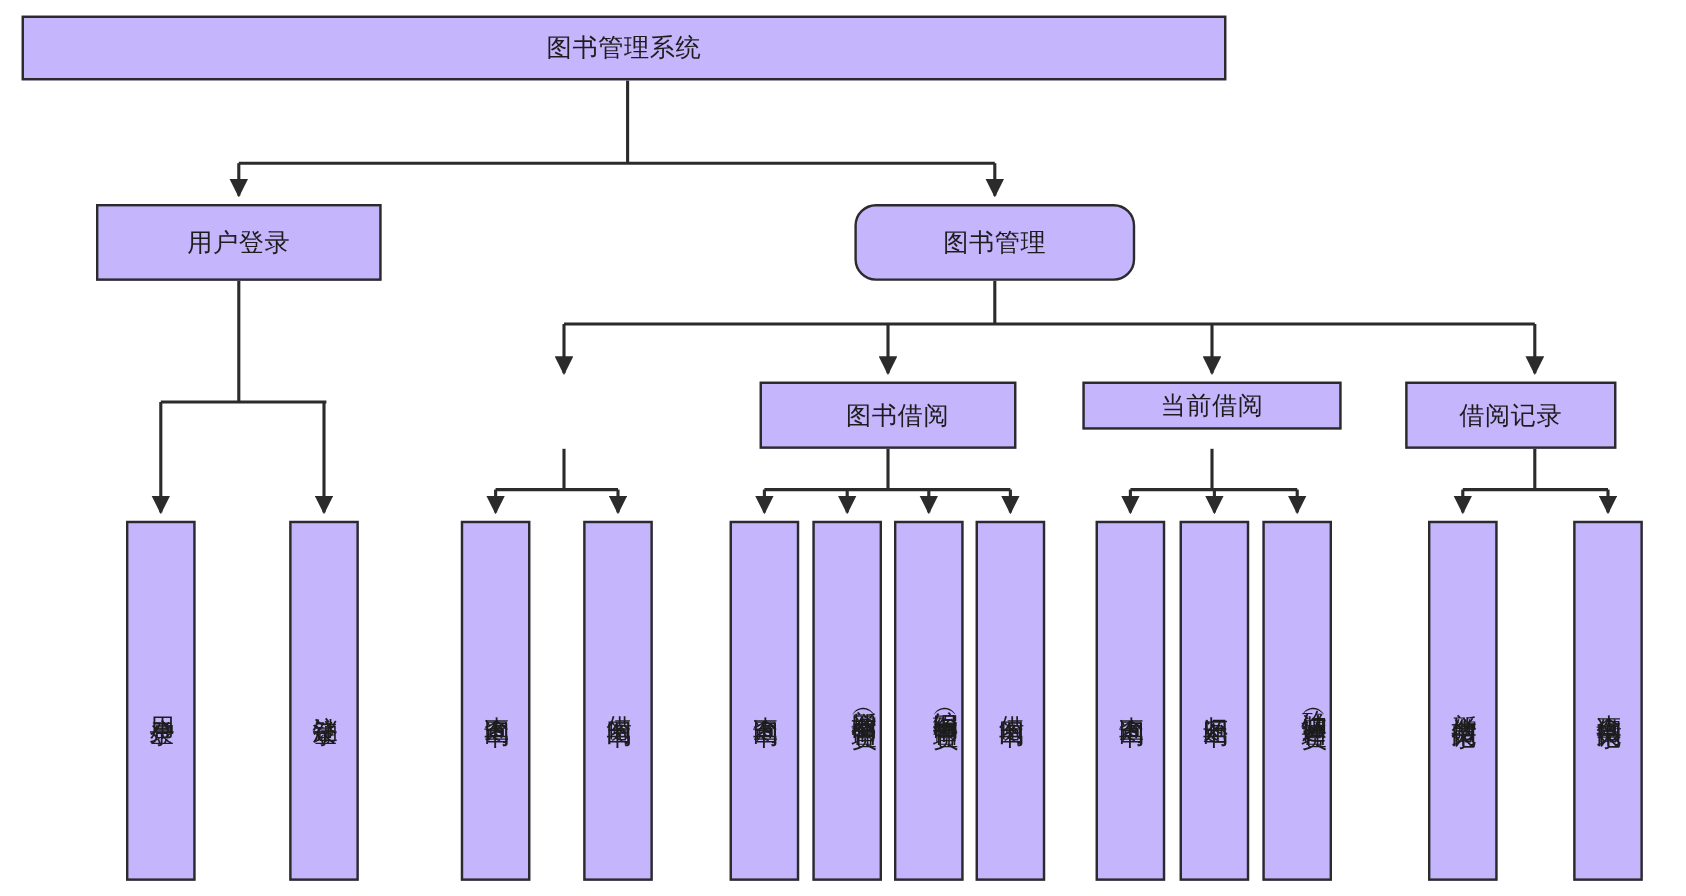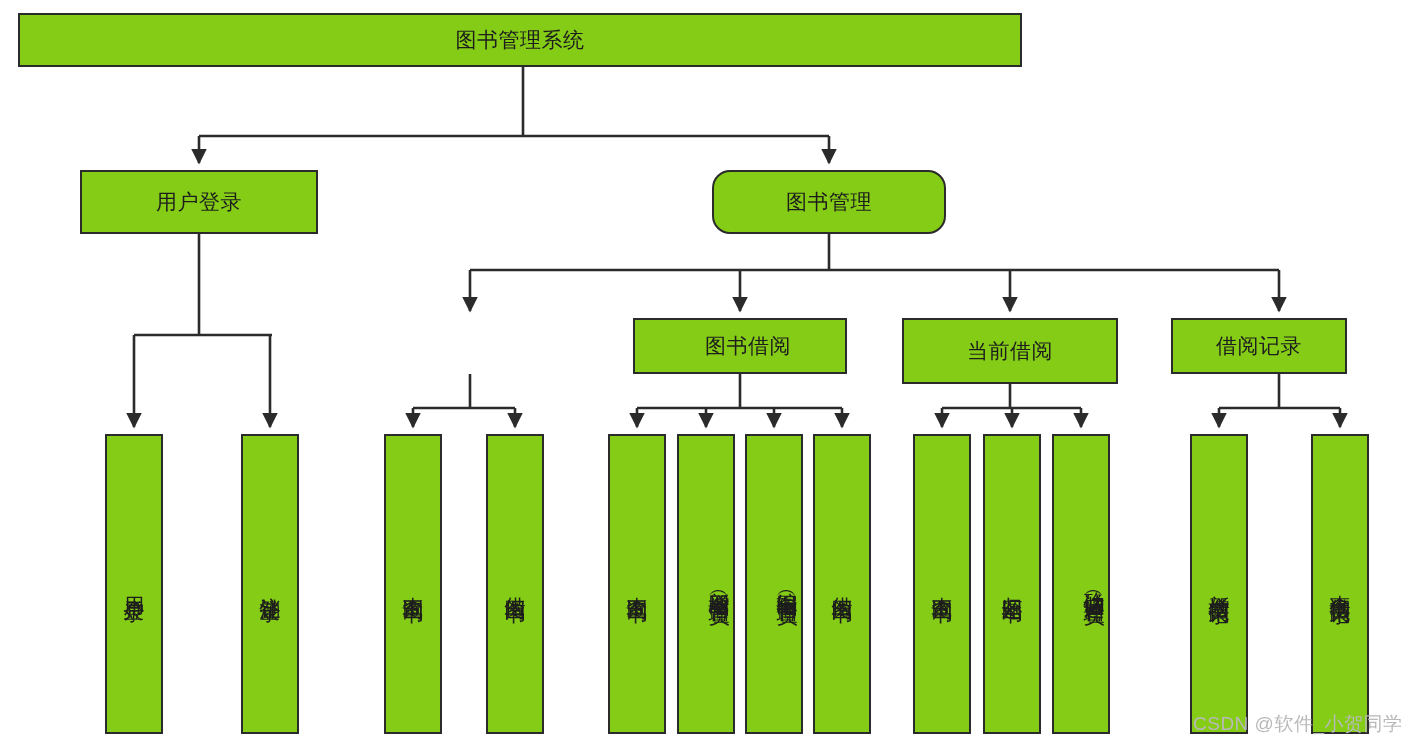--- a/index.html
+++ b/index.html
@@ -21,21 +21,21 @@
     position: absolute;
     left: 0;
     top: 0;
     width: 1405px;
     height: 747px;
   }
   .node {
     position: absolute;
     box-sizing: border-box;
     border: 2.5px solid #2b2b2b;
-    background: #84cc16;
+    background: #c4b5fd;
     color: #1d1d1d;
     display: flex;
     align-items: center;
     justify-content: center;
     text-align: center;
   }
   .node.h-node {
     font-size: 21px;
     letter-spacing: 0.5px;
   }
@@ -115,31 +115,30 @@
       <path d="M 1340 408 L 1340 427" marker-end="url(#arrow)"></path>
     </g>
   </svg>
 
   <div class="node h-node" style="left: 18px; top: 13px; width: 1004px; height: 54px;">图书管理系统</div>
 
   <div class="node h-node" style="left: 80px; top: 170px; width: 238px; height: 64px;">用户登录</div>
   <div class="node h-node" style="left: 712px; top: 170px; width: 234px; height: 64px; border-radius: 18px;">图书管理</div>
 
   <div class="node h-node" style="left: 633px; top: 318px; width: 214px; height: 56px; padding-left: 16px;">图书借阅</div>
-  <div class="node h-node" style="left: 902px; top: 318px; width: 216px; height: 66px;">当前借阅</div>
+  <div class="node h-node" style="left: 902px; top: 318px; width: 216px; height: 40px;">当前借阅</div>
   <div class="node h-node" style="left: 1171px; top: 318px; width: 176px; height: 56px;">借阅记录</div>
 
   <div class="node v-node" style="left: 105px; top: 434px; width: 58px; height: 300px;">用户登录</div>
   <div class="node v-node" style="left: 241px; top: 434px; width: 58px; height: 300px;">注销登录</div>
   <div class="node v-node" style="left: 384px; top: 434px; width: 58px; height: 300px;">查询图书</div>
   <div class="node v-node" style="left: 486px; top: 434px; width: 58px; height: 300px;">借阅图书</div>
   <div class="node v-node" style="left: 608px; top: 434px; width: 58px; height: 300px;">查询图书</div>
   <div class="node v-node top-align" style="left: 677px; top: 434px; width: 58px; height: 300px;">新增图书（管理员）</div>
   <div class="node v-node top-align" style="left: 745px; top: 434px; width: 58px; height: 300px;">编辑图书（管理员）</div>
   <div class="node v-node" style="left: 813px; top: 434px; width: 58px; height: 300px;">借阅图书</div>
   <div class="node v-node" style="left: 913px; top: 434px; width: 58px; height: 300px;">查询图书</div>
   <div class="node v-node" style="left: 983px; top: 434px; width: 58px; height: 300px;">归还图书</div>
   <div class="node v-node top-align" style="left: 1052px; top: 434px; width: 58px; height: 300px;">确认归还（管理员）</div>
   <div class="node v-node" style="left: 1190px; top: 434px; width: 58px; height: 300px;">新增借阅记录</div>
   <div class="node v-node" style="left: 1311px; top: 434px; width: 58px; height: 300px;">查询借阅记录</div>
 
-  <div class="watermark">CSDN @软件_小贺同学</div>
 </div>
 
 </body></html>

